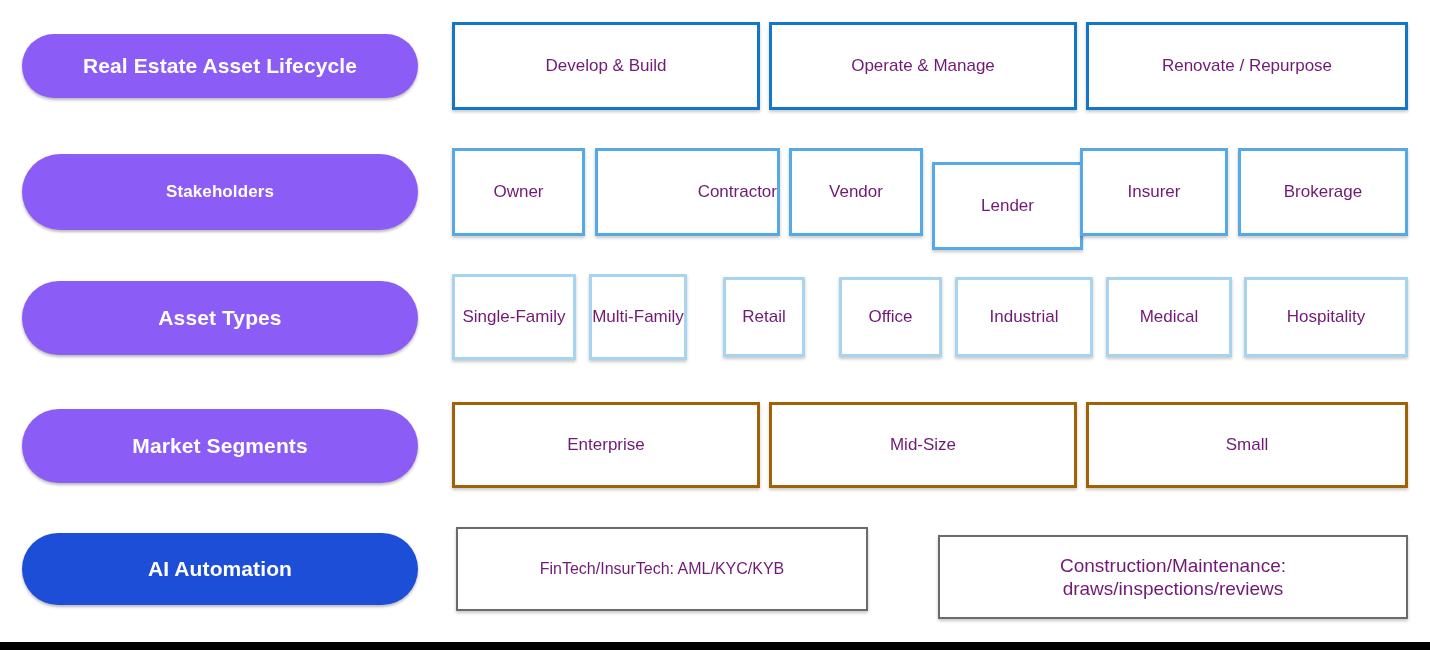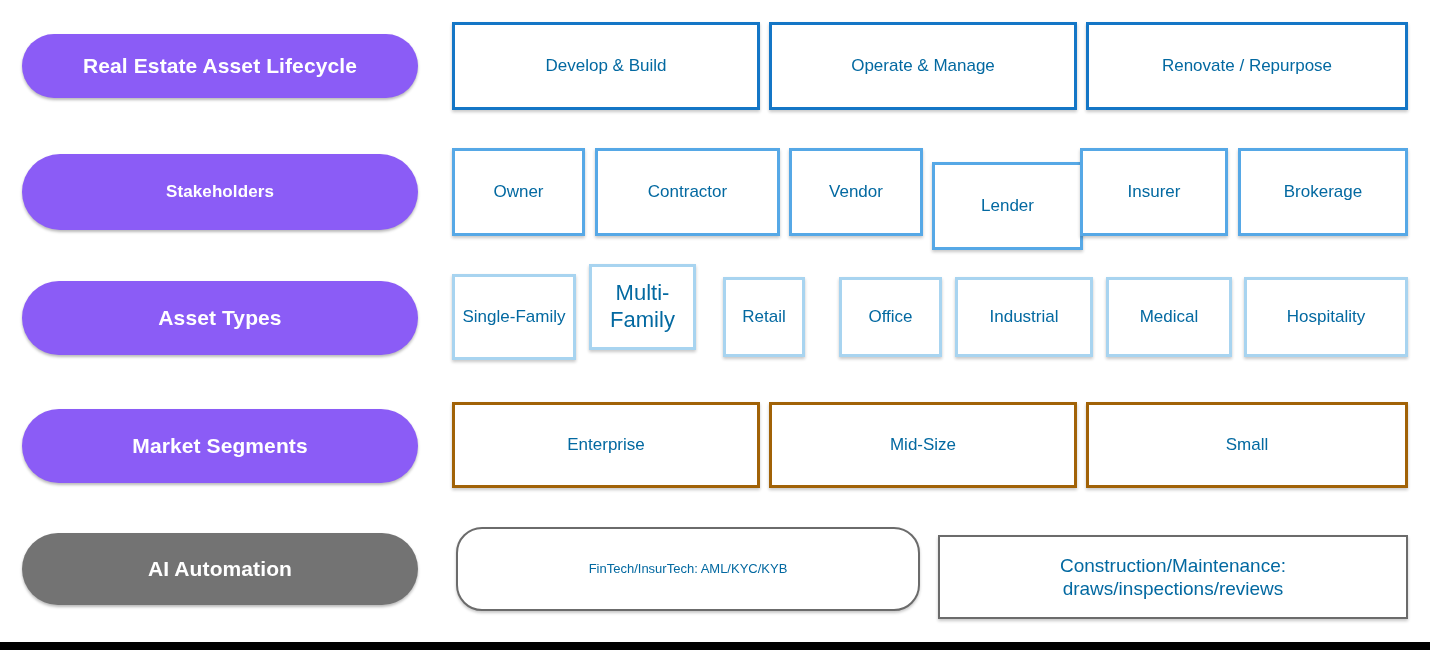--- a/index.html
+++ b/index.html
@@ -27,31 +27,31 @@
     align-items: center;
     justify-content: center;
     border-radius: 48px;
     color: #ffffff;
     font-weight: bold;
     letter-spacing: 0.1px;
     box-shadow: 0 2px 3px rgba(0,0,0,0.28);
     box-sizing: border-box;
   }
   .pill-dark   { background: #8b5cf6; }
-  .pill-accent { background: #737373; }
+  .pill-accent { background: #1d4ed8; }
 
   
   .box {
     position: absolute;
     background: #ffffff;
     display: flex;
     align-items: center;
     justify-content: center;
     text-align: center;
-    color: #0369a1;
+    color: #701a75;
     box-sizing: border-box;
     box-shadow: 0 2px 3px rgba(0,0,0,0.22);
     line-height: 1.22;
   }
 
   .b-r1 { border: 3px solid #1476c6; }
   .b-r2 { border: 3px solid #56a8e6; }
   .b-r3 { border: 3px solid #a8d4f0; }
   .b-r4 { border: 3px solid #a16207; }
   .b-r5 { border: 2px solid #6b6b6b; }
@@ -86,21 +86,21 @@
     <span>Renovate / Repurpose</span>
   </div>
 
   <div class="pill pill-dark" style="top:154px; height:76px; font-size:17px;">
     <span class="row-label">Stakeholders</span>
   </div>
 
   <div class="box b-r2" style="left:452px; top:148px; width:133px; height:88px; font-size:17px;">
     <span>Owner</span>
   </div>
-  <div class="box b-r2" style="left:595px; top:148px; width:185px; height:88px; font-size:17px;">
+  <div class="box b-r2" style="left:595px; top:148px; width:185px; height:88px; font-size:17px;justify-content:flex-end;">
     <span>Contractor</span>
   </div>
   <div class="box b-r2" style="left:789px; top:148px; width:134px; height:88px; font-size:17px;">
     <span>Vendor</span>
   </div>
   <div class="box b-r2" style="left:932px; top:162px; width:151px; height:88px; font-size:17px;">
     <span>Lender</span>
   </div>
   <div class="box b-r2" style="left:1080px; top:148px; width:148px; height:88px; font-size:17px;">
     <span>Insurer</span>
@@ -109,21 +109,21 @@
     <span>Brokerage</span>
   </div>
 
   <div class="pill pill-dark" style="top:281px; height:74px; font-size:21px;">
     <span class="row-label">Asset Types</span>
   </div>
 
   <div class="box b-r3" style="left:452px; top:274px; width:124px; height:86px; font-size:17px;">
     <span>Single-Family</span>
   </div>
-  <div class="box b-r3" style="left:589px; top:264px; width:107px; height:86px; font-size:22px;">
+  <div class="box b-r3" style="left:589px; top:274px; width:98px; height:86px; font-size:17px;">
     <span>Multi-Family</span>
   </div>
   <div class="box b-r3" style="left:723px; top:277px; width:82px; height:80px; font-size:17px;">
     <span>Retail</span>
   </div>
   <div class="box b-r3" style="left:839px; top:277px; width:103px; height:80px; font-size:17px;">
     <span>Office</span>
   </div>
   <div class="box b-r3" style="left:955px; top:277px; width:138px; height:80px; font-size:17px;">
     <span>Industrial</span>
@@ -146,21 +146,21 @@
     <span>Mid-Size</span>
   </div>
   <div class="box b-r4" style="left:1086px; top:402px; width:322px; height:86px; font-size:17px;">
     <span>Small</span>
   </div>
 
   <div class="pill pill-accent" style="top:533px; height:72px; font-size:21px;">
     <span class="row-label">AI Automation</span>
   </div>
 
-  <div class="box b-r5" style="left:456px; top:527px; width:464px; height:84px; font-size:13px;border-radius:26px;">
+  <div class="box b-r5" style="left:456px; top:527px; width:412px; height:84px; font-size:16px;">
     <span>FinTech/InsurTech:  AML/KYC/KYB</span>
   </div>
   <div class="box b-r5" style="left:938px; top:527px; width:470px; height:84px; font-size:19px; padding:0 10px;margin-top:8px;">
     <span>Construction/Maintenance: draws/inspections/reviews</span>
   </div>
 
   <div class="bottom-bar"></div>
 
 </div>
 

